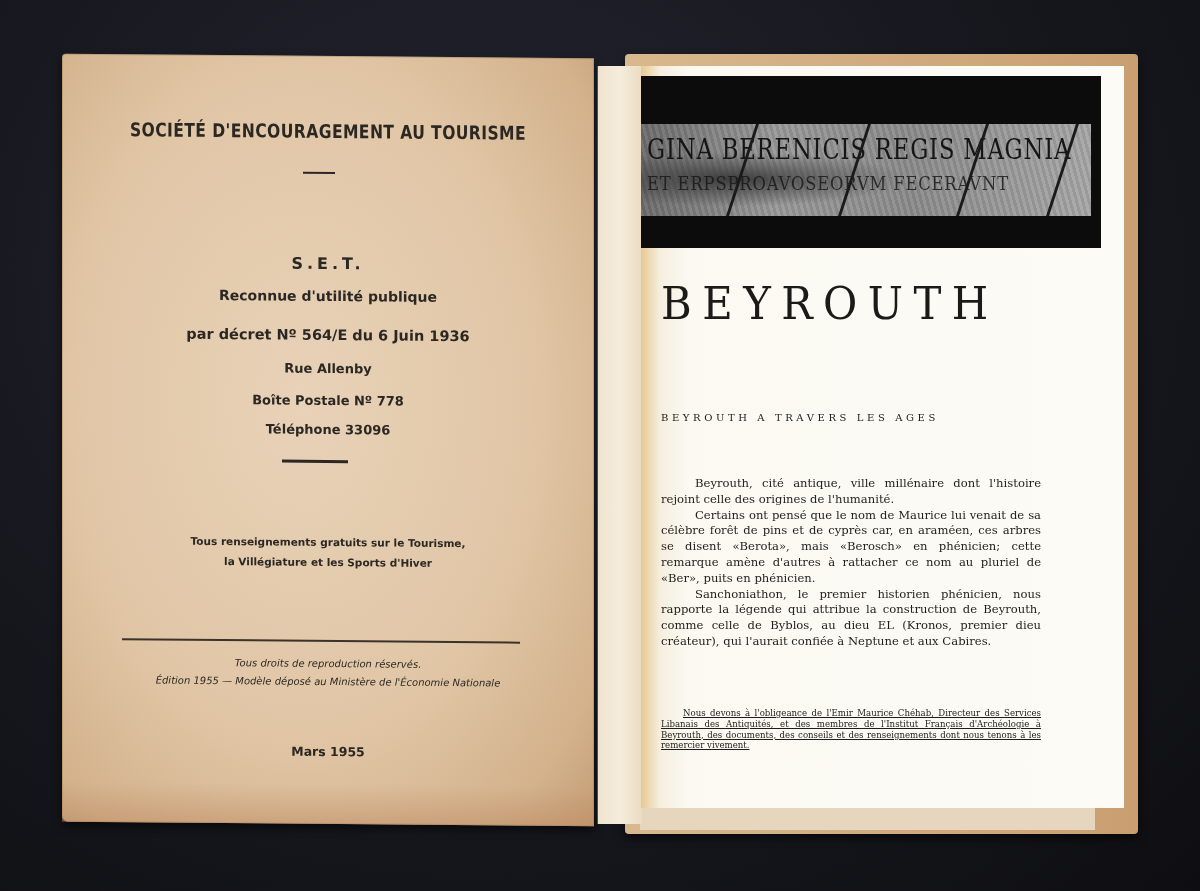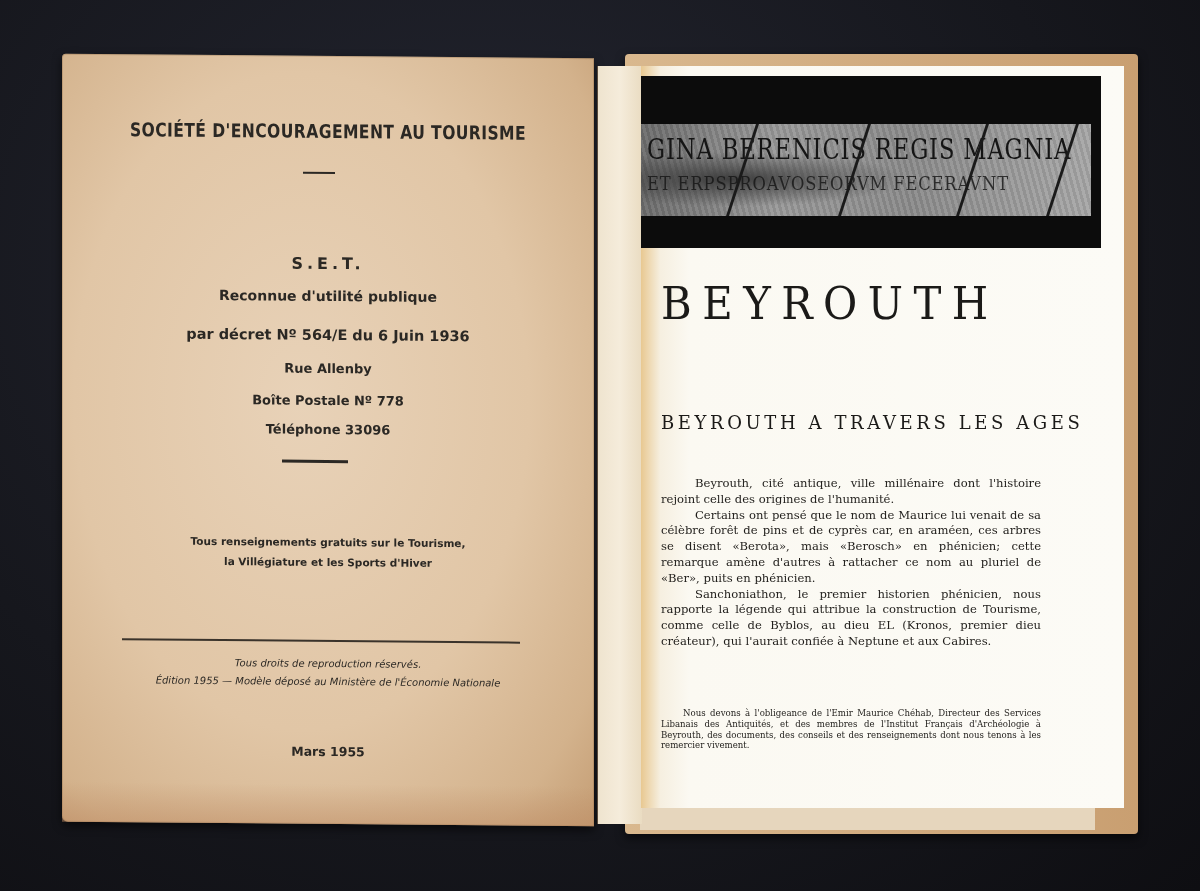--- a/index.html
+++ b/index.html
@@ -66,25 +66,25 @@
       radial-gradient(ellipse at 20% 60%, #3d3d3d 0%, transparent 35%),
       repeating-linear-gradient(75deg, rgba(255,255,255,0.05) 0 3px, rgba(0,0,0,0.08) 3px 6px),
       linear-gradient(to right, #6d6d6d 0%, #9a9a9a 30%, #8c8c8c 60%, #a8a8a8 100%);
   }
   .photo-crack { position:absolute; top:0; width:3px; height:92px; background:#1a1a1a; transform:skewX(-18deg); }
   .inscription { position:absolute; left:6px; font-family:"DejaVu Serif", serif; color:#151515; white-space:nowrap; letter-spacing:1px; }
   .ins1 { top:10px; font-size:27px; transform:scaleX(0.84); transform-origin:left; }
   .ins2 { top:48px; font-size:19px; transform:scaleX(0.86); transform-origin:left; opacity:0.8; }
 
   .rp-title { position:absolute; left:20px; top:212px; font-family:"DejaVu Serif", serif; font-size:44px; letter-spacing:11px; color:#1b1a18; transform:scaleX(0.95); transform-origin:left; }
-  .rp-subtitle { position:absolute; left:20px; top:346px; font-family:"DejaVu Serif", serif; font-size:18px; letter-spacing:3.6px; color:#1b1a18; white-space:nowrap; }
+  .rp-subtitle { position:absolute; left:20px; top:346px; font-family:"DejaVu Serif", serif; font-size:10px; letter-spacing:3.6px; color:#1b1a18; white-space:nowrap; }
   .rp-body { position:absolute; left:20px; top:390px; width:380px; font-family:"DejaVu Serif", serif; font-size:11.6px; line-height:15.8px; color:#1f1d1a;margin-top:20px; }
   .rp-body p { margin:0; text-indent:34px; text-align:justify; }
   .rp-note { position:absolute; left:20px; top:642px; width:380px; font-family:"DejaVu Serif", serif; font-size:8.6px; line-height:10.8px; color:#1f1d1a; }
-  .rp-note p { margin:0; text-indent:22px; text-align:justify; }
+  .rp-note p { margin:0; text-indent:22px; text-align:justify;text-decoration:underline; }
 </style>
 </head>
 <body>
 
 <div class="right-back"></div>
 <div class="right-under"></div>
 
 <div class="left-page">
   <div class="lp-text lp-title">SOCIÉTÉ D'ENCOURAGEMENT AU TOURISME</div>
   <div class="lp-dash1"></div>
@@ -114,18 +114,18 @@
       <div class="photo-crack" style="left:212px"></div>
       <div class="photo-crack" style="left:330px"></div>
       <div class="photo-crack" style="left:420px"></div>
     </div>
   </div>
   <div class="rp-title">BEYROUTH</div>
   <div class="rp-subtitle">BEYROUTH A TRAVERS LES AGES</div>
   <div class="rp-body">
     <p>Beyrouth, cité antique, ville millénaire dont l'histoire rejoint celle des origines de l'humanité.</p>
     <p>Certains ont pensé que le nom de Maurice lui venait de sa célèbre forêt de pins et de cyprès car, en araméen, ces arbres se disent «Berota», mais «Berosch» en phénicien; cette remarque amène d'autres à rattacher ce nom au pluriel de «Ber», puits en phénicien.</p>
-    <p>Sanchoniathon, le premier historien phénicien, nous rapporte la légende qui attribue la construction de Tourisme, comme celle de Byblos, au dieu EL (Kronos, premier dieu créateur), qui l'aurait confiée à Neptune et aux Cabires.</p>
+    <p>Sanchoniathon, le premier historien phénicien, nous rapporte la légende qui attribue la construction de Beyrouth, comme celle de Byblos, au dieu EL (Kronos, premier dieu créateur), qui l'aurait confiée à Neptune et aux Cabires.</p>
   </div>
   <div class="rp-note">
     <p>Nous devons à l'obligeance de l'Emir Maurice Chéhab, Directeur des Services Libanais des Antiquités, et des membres de l'Institut Français d'Archéologie à Beyrouth, des documents, des conseils et des renseignements dont nous tenons à les remercier vivement.</p>
   </div>
 </div>
 
 </body></html>

